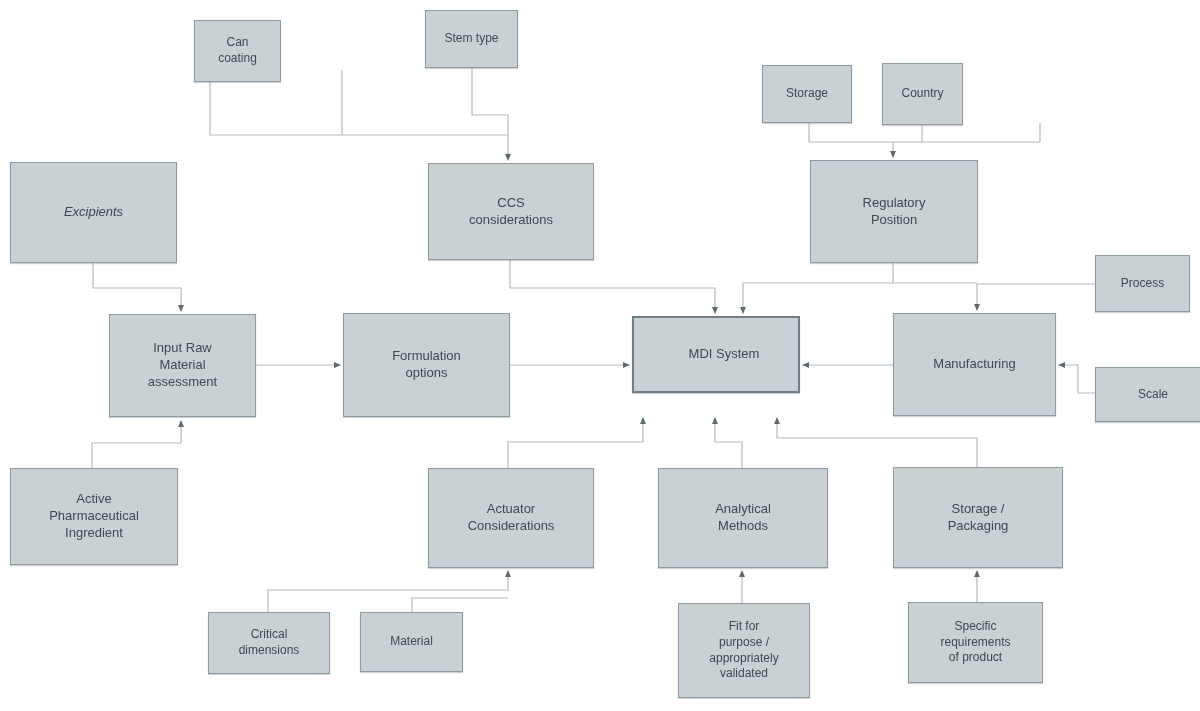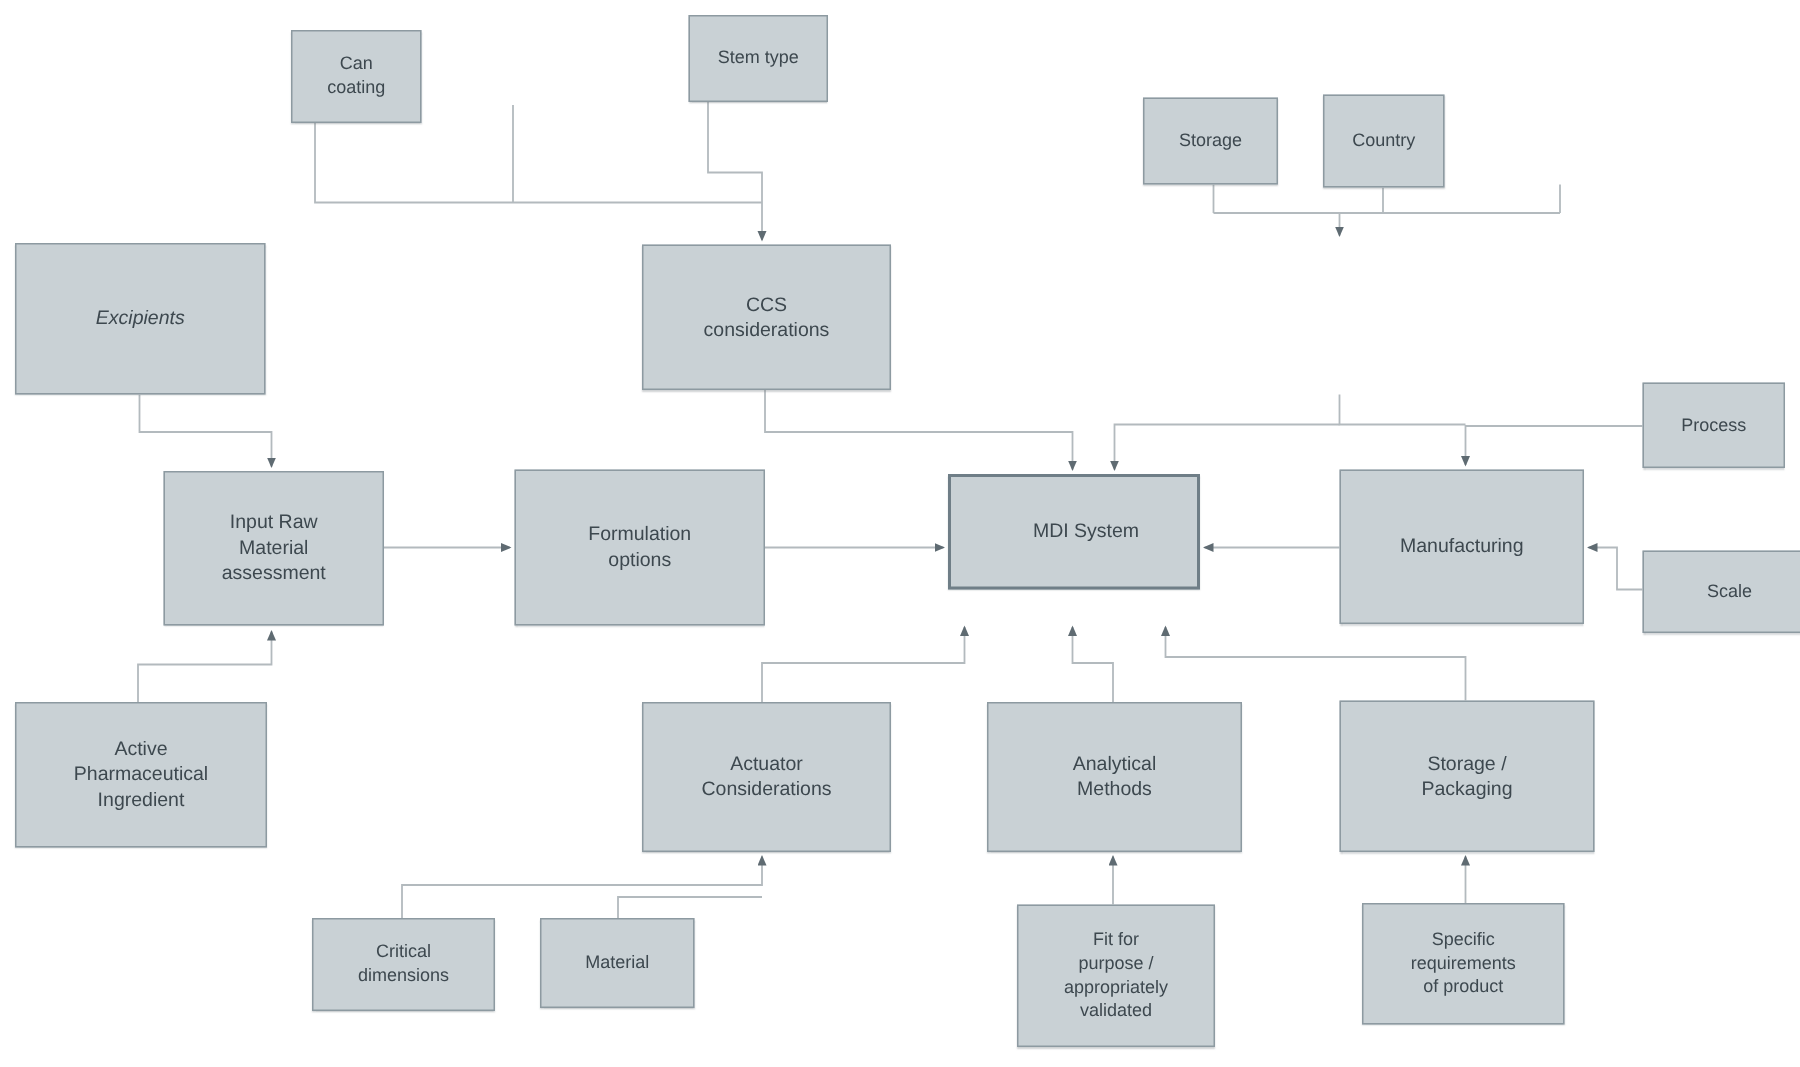--- a/index.html
+++ b/index.html
@@ -76,28 +76,30 @@
     <polyline class="conn" points="977,467 977,438 777,438 777,418" marker-end="url(#arrowhead)"></polyline>
 
     <polyline class="conn" points="268,612 268,590 508,590 508,571" marker-end="url(#arrowhead)"></polyline>
     <polyline class="conn" points="412,612 412,598 508,598"></polyline>
     <polyline class="conn" points="742,603 742,571" marker-end="url(#arrowhead)"></polyline>
     <polyline class="conn" points="977,602 977,571" marker-end="url(#arrowhead)"></polyline>
   </svg>
 
   <div class="node small" style="left:158px;top:20px;width:87px;height:62px;margin-left:36px;">Can
 coating</div>
-  <div class="node small" style="left:425px;top:10px;width:93px;height:58px;margin-left:34px;">Stem type</div>
+  <div class="node small" style="left:425px;top:10px;width:93px;height:58px;">Stem type</div>
 
   <div class="node small" style="left:762px;top:65px;width:90px;height:58px;">Storage</div>
   <div class="node small" style="left:882px;top:63px;width:81px;height:62px;">Country</div>
 
   <div class="node" style="left:10px;top:162px;width:167px;height:101px;font-style:italic;">Excipients</div>
   <div class="node" style="left:428px;top:163px;width:166px;height:97px;">CCS
 considerations</div>
+  <div class="node" style="left:810px;top:160px;width:168px;height:103px;">Regulatory
+Position</div>
   <div class="node small" style="left:1095px;top:255px;width:95px;height:57px;">Process</div>
 
   <div class="node" style="left:109px;top:314px;width:147px;height:103px;">Input Raw
 Material
 assessment</div>
   <div class="node" style="left:343px;top:313px;width:167px;height:104px;">Formulation
 options</div>
   <div class="node mdi" style="left:632px;top:316px;width:168px;height:77px;padding-left:16px;">MDI System</div>
   <div class="node" style="left:893px;top:313px;width:163px;height:103px;">Manufacturing</div>
   <div class="node small" style="left:1095px;top:367px;width:116px;height:55px;">Scale</div>

